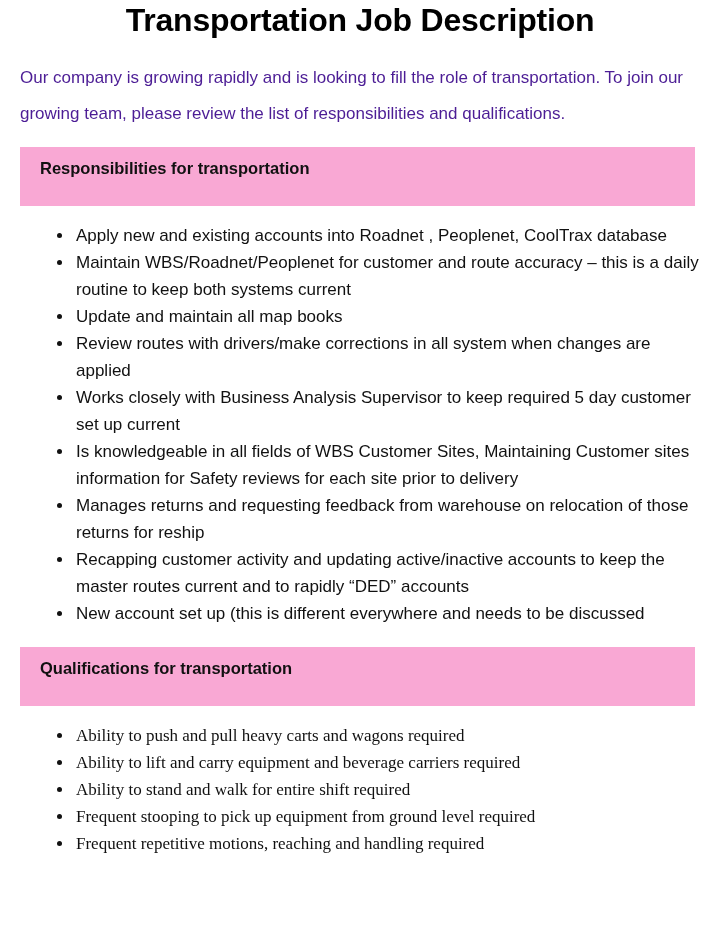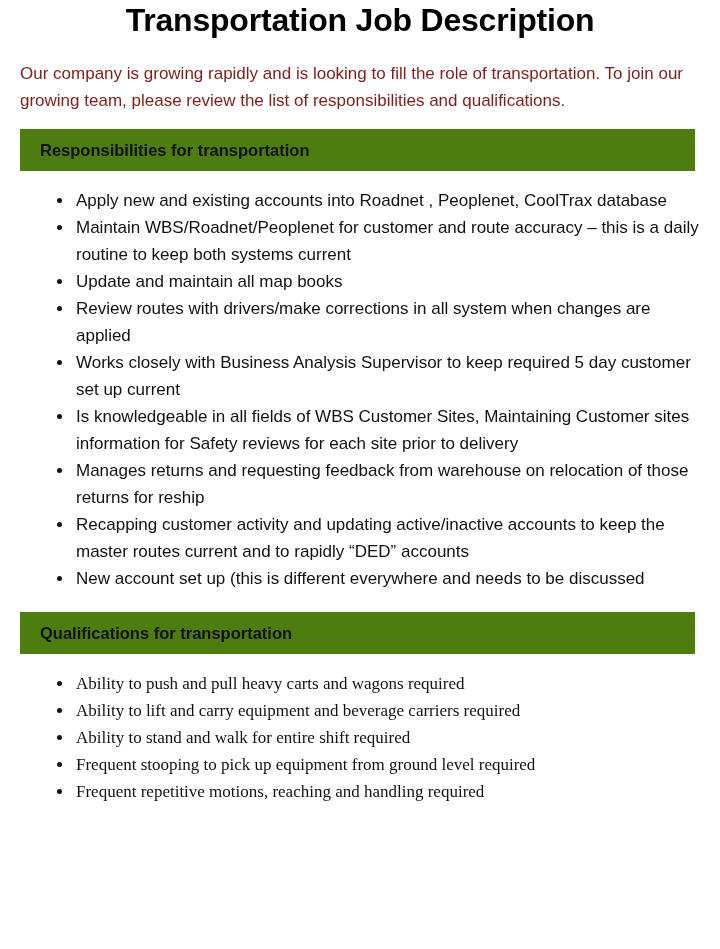--- a/index.html
+++ b/index.html
@@ -26,28 +26,28 @@
       font-size: 32px;
       font-weight: 700;
       line-height: 40px;
       letter-spacing: -0.2px;
       color: #000000;
     }
     .intro {
       margin: 16px 0 0 20px;
       width: 680px;
       font-size: 17px;
-      line-height: 27px;
-      color: #7f1d1d;
+      line-height: 36px;
+      color: #4c1d95;
     }
     .section-header {
       margin-left: 20px;
       width: 675px;
-      height: 42px;
-      background: #4d7c0f;
+      height: 59px;
+      background: #f9a8d4;
       box-sizing: border-box;
       padding-left: 20px;
       font-size: 16.5px;
       font-weight: 700;
       line-height: 42px;
       color: #111111;
     }
     .sec-resp { margin-top: 15px; }
     .sec-qual { margin-top: 4px; }
     ul.bullets {

